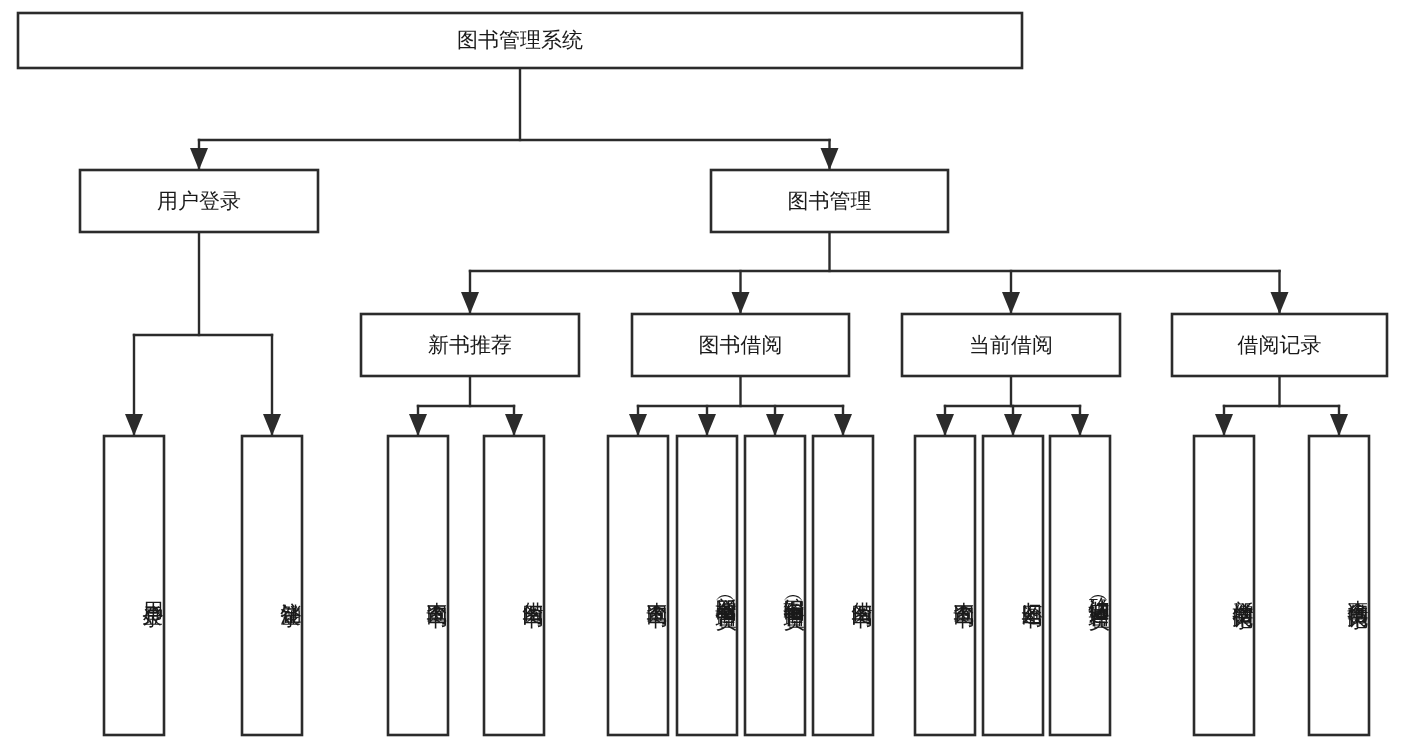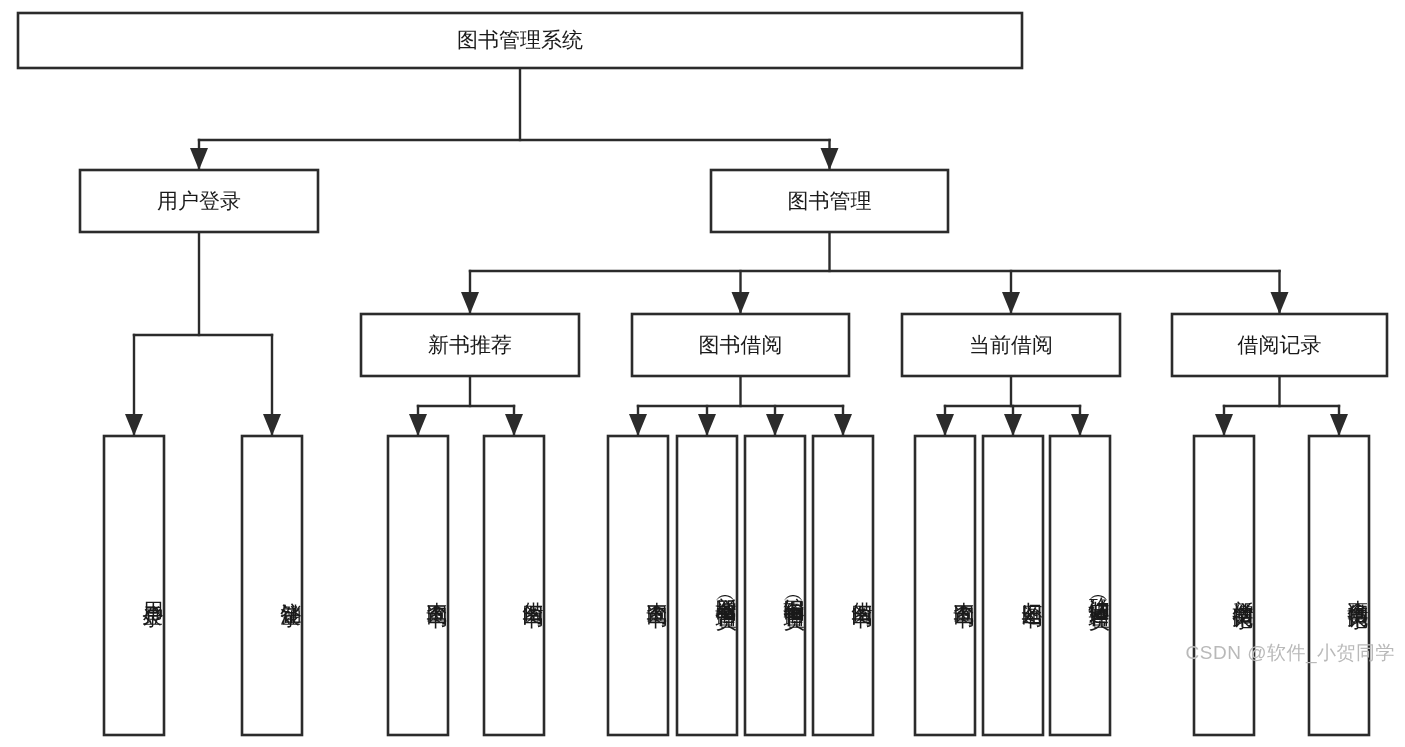--- a/index.html
+++ b/index.html
@@ -239,14 +239,13 @@
       <div class="vlabel-wrap" style="left: 1309px; top: 436px; width: 60px; height: 299px;">
         <div class="node-label-v">查询借阅记录</div>
       </div>
       <div class="vlabel-wrap" style="left: 104px; top: 436px; width: 60px; height: 299px;">
         <div class="node-label-v">用户登录</div>
       </div>
       <div class="vlabel-wrap" style="left: 242px; top: 436px; width: 60px; height: 299px;">
         <div class="node-label-v">注销登录</div>
       </div>
     </div>
-  <div class="watermark">CSDN @软件_小贺同学</div>
 </div>
 
 </body></html>

